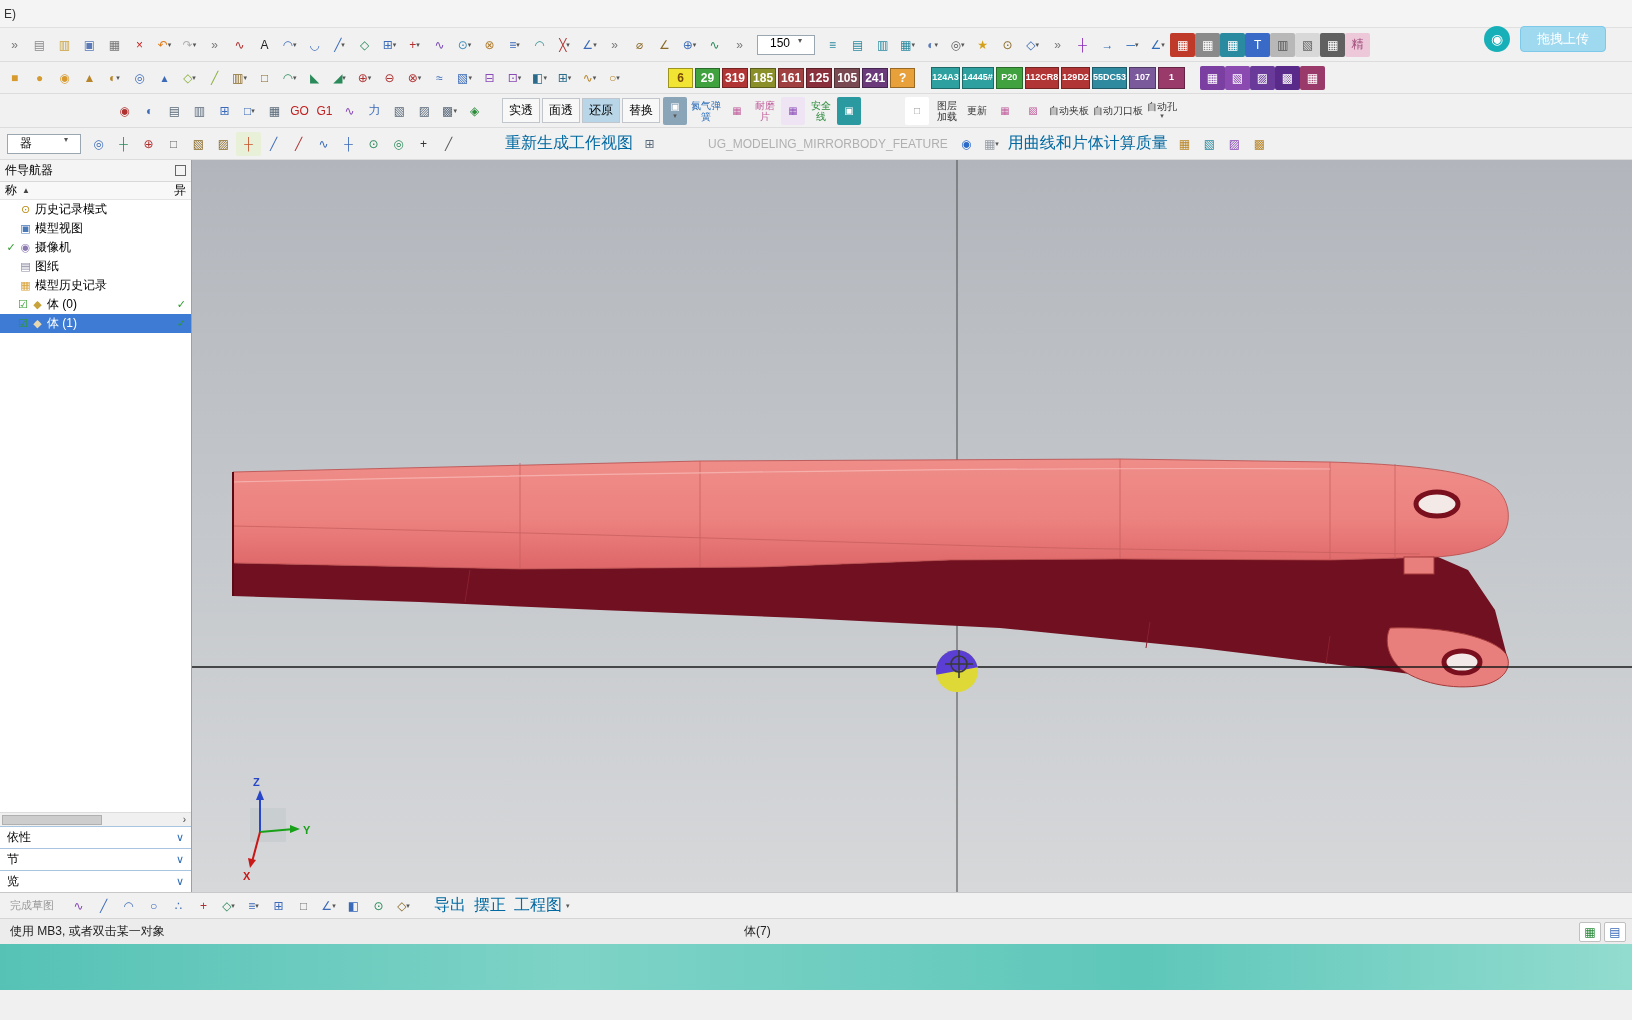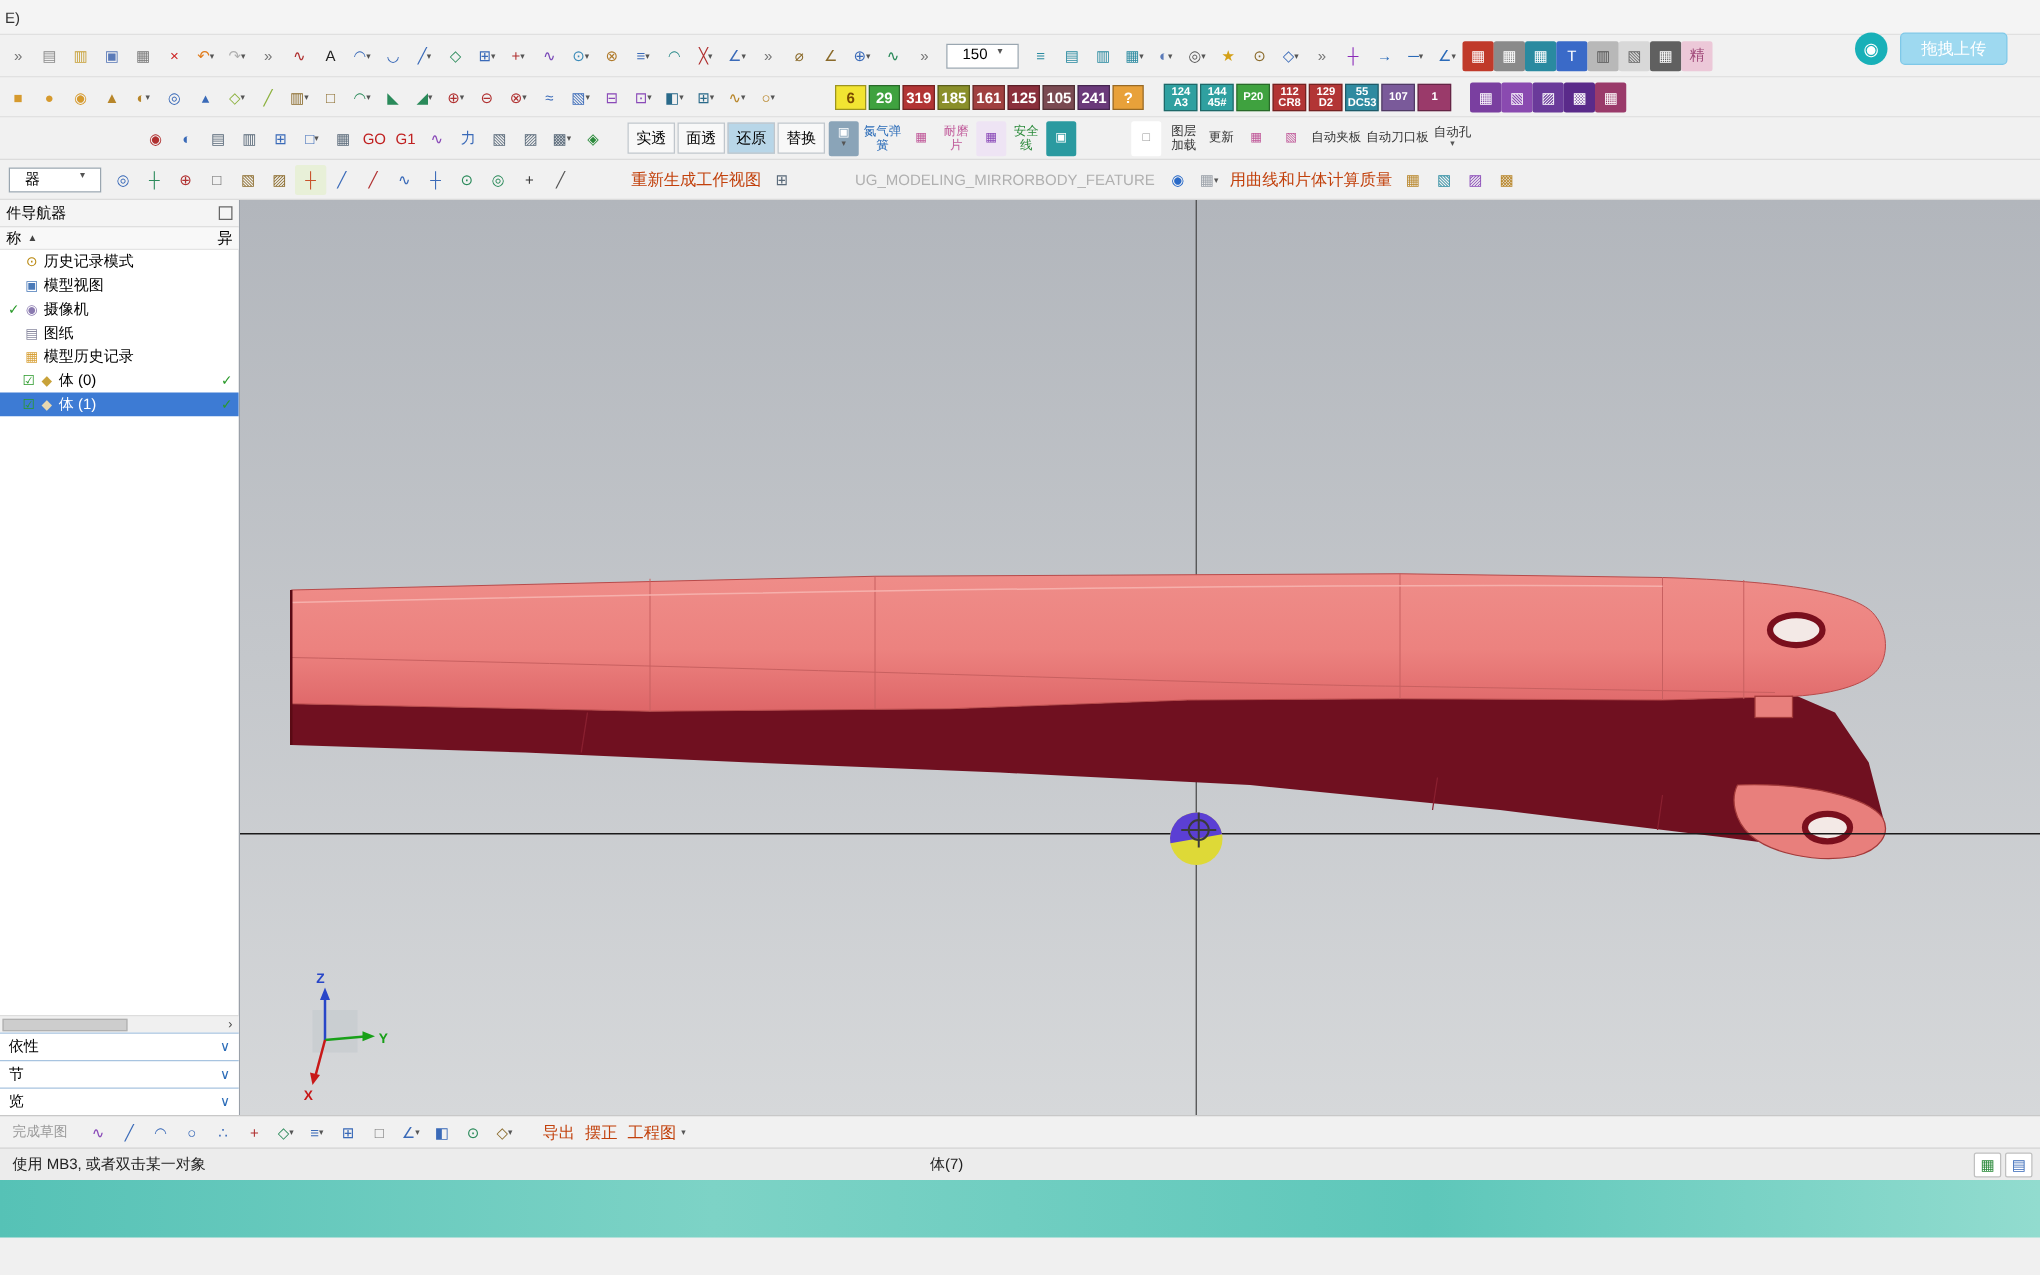--- a/index.html
+++ b/index.html
@@ -27,24 +27,24 @@
   .tb { display:flex; align-items:center; border-bottom:1px solid #dcdcdc; background:#f1f1f1; padding:0 2px; overflow:hidden; flex:none; }
   .tb1{ height:34px } .tb2{ height:32px } .tb3{ height:34px } .tb4{ height:32px }
   .icons { display:flex; align-items:center; flex:none; }
   .ti { width:25px; height:24px; display:flex; align-items:center; justify-content:center; font-size:12px; border-radius:2px; flex:none; }
   .car { font-size:7px; color:#555; margin-left:0; }
   .gap { width:40px; flex:none; }
   .gap2 { width:14px; flex:none; }
   .zoomsel { display:flex; align-items:flex-start; border:1px solid #9aa6b0; background:#fff; font-size:12px; height:20px; padding:0 12px; margin:0 5px; flex:none; min-width:52px; }
   .zoomsel .car { margin-left:auto; padding-left:8px; font-size:8px; }
   .num { min-width:25px; height:20px; font-size:12px; font-weight:bold; border:1px solid rgba(0,0,0,.35); display:flex; align-items:center; justify-content:center; margin:0 1px; flex:none; padding:0 2px; }
-  .num2 { min-width:27px; height:22px; display:flex; flex-direction:column; align-items:center; justify-content:center; font-size:9px; line-height:1; color:#fff; border:1px solid rgba(0,0,0,.35); margin:0 1px; flex:none; font-weight:bold; }
+  .num2 { min-width:27px; height:22px; display:flex; align-items:center; justify-content:center; font-size:9px; line-height:1; color:#fff; border:1px solid rgba(0,0,0,.35); margin:0 1px; flex:none; font-weight:bold; }
   .tbtn { font-size:12px; padding:3px 6px; border:1px solid #c0c6cc; background:#f8f8f8; margin:0 1px; flex:none; white-space:nowrap; }
   .mbtn { display:flex; flex-direction:column; align-items:center; justify-content:center; font-size:10px; line-height:1.1; min-width:24px; height:28px; margin:0 2px; text-align:center; word-break:break-all; flex:none; border-radius:2px; }
-  .lbl { font-size:13px; color:#c2410c; white-space:nowrap; padding:0 4px; flex:none; }
+  .lbl { font-size:16px; color:#0369a1; white-space:nowrap; padding:0 4px; flex:none; }
   .lbl-faded { font-size:12px; color:#b0b0b0; white-space:nowrap; padding:0 6px; flex:none; }
 
   
   .main { display:flex; height:732px; flex:none; }
   .panel { width:192px; flex:none; background:#fff; border-right:1px solid #9aa0a8; display:flex; flex-direction:column; font-size:12px; }
   .phead { height:22px; display:flex; align-items:center; padding:0 5px; background:#f4f4f4; border-bottom:1px solid #d8d8d8; flex:none; }
   .pbox { margin-left:auto; width:11px; height:11px; border:1px solid #666; flex:none; }
   .pcols { height:18px; display:flex; align-items:center; background:#f8f8f8; border-bottom:1px solid #e4e4e4; padding:0 5px; flex:none; }
   .sort { font-size:8px; margin-left:5px; color:#444; }
   .colr { margin-left:auto; }

